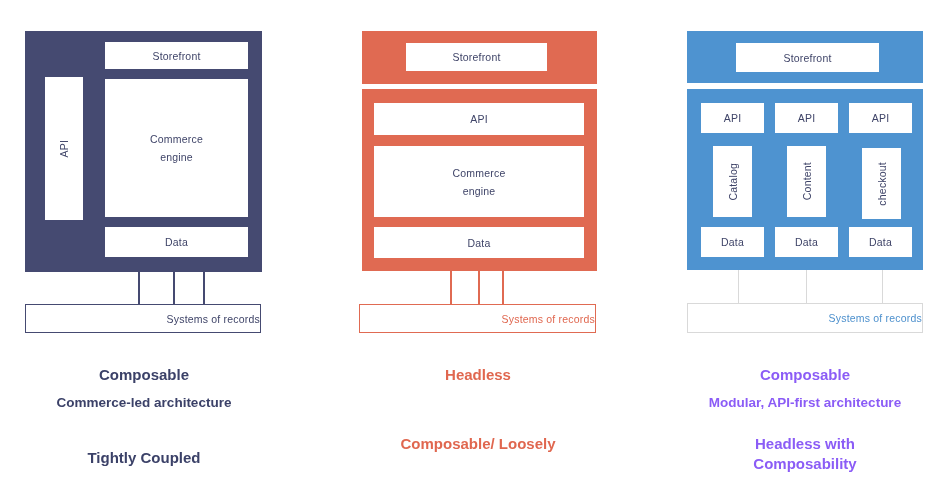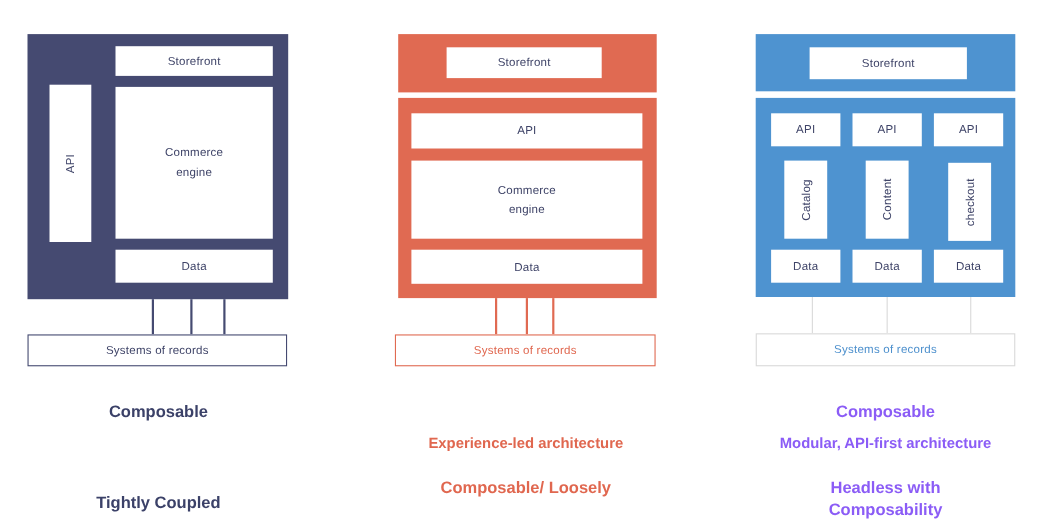--- a/index.html
+++ b/index.html
@@ -20,21 +20,21 @@
     writing-mode:vertical-rl; transform:rotate(180deg);
     white-space:nowrap; font-size:10.5px; color:#3f4468; letter-spacing:.2px;
   }
   .connector { position:absolute; width:2px; }
   .conn-navy  { background:#454a71; }
   .conn-coral { background:#e06a52; }
   .conn-gray  { background:#d9d9d9; width:1px; }
 
   .records {
     position:absolute; background:#ffffff;
-    display:flex; align-items:center; justify-content:center;
+    display:flex; align-items:center; justify-content:flex-end;
     font-size:10.5px; letter-spacing:.2px;
   }
   .rec-navy  { border:1px solid #454a71; color:#3f4468; }
   .rec-coral { border:1px solid #e06a52; color:#e0674f; }
   .rec-gray  { border:1px solid #d9d9d9; color:#4d90cd; }
 
   .caption { position:absolute; width:270px; text-align:center; font-weight:bold; }
   .cap-title    { font-size:15px; }
   .cap-subtitle { font-size:13.5px; }
   .cap-coupling { font-size:15px; line-height:19.5px; }
@@ -143,26 +143,27 @@
 
   <div class="connector conn-gray" style="left:738px; top:270px; height:33px;"></div>
   <div class="connector conn-gray" style="left:806px; top:270px; height:33px;"></div>
   <div class="connector conn-gray" style="left:882px; top:270px; height:33px;"></div>
 
   <div class="records rec-gray" style="left:687px; top:303px; width:236px; height:30px;">
     <span>Systems of records</span>
   </div>
 
   <div class="caption cap-title txt-navy" style="left:9px; top:366px;">Composable</div>
+  <div class="caption cap-subtitle txt-navy" style="left:9px; top:395px;">Commerce-led architecture</div>
   <div class="caption cap-coupling txt-navy" style="left:9px; top:448px;">
     <div>Tightly Coupled</div>
     <div></div>
   </div>
 
-  <div class="caption cap-subtitle txt-coral" style="left:343px; top:395px;">Experience-led architecture</div>
+  <div class="caption cap-title txt-coral" style="left:343px; top:366px;">Headless</div>
   <div class="caption cap-coupling txt-coral" style="left:343px; top:434px;">
     <div>Composable/ Loosely</div>
   </div>
 
   <div class="caption cap-title txt-blue" style="left:670px; top:366px;">Composable</div>
   <div class="caption cap-subtitle txt-blue" style="left:670px; top:395px;">Modular, API-first architecture</div>
   <div class="caption cap-coupling txt-blue" style="left:670px; top:434px;">
     <div>Headless with</div>
     <div>Composability</div>
   </div>

